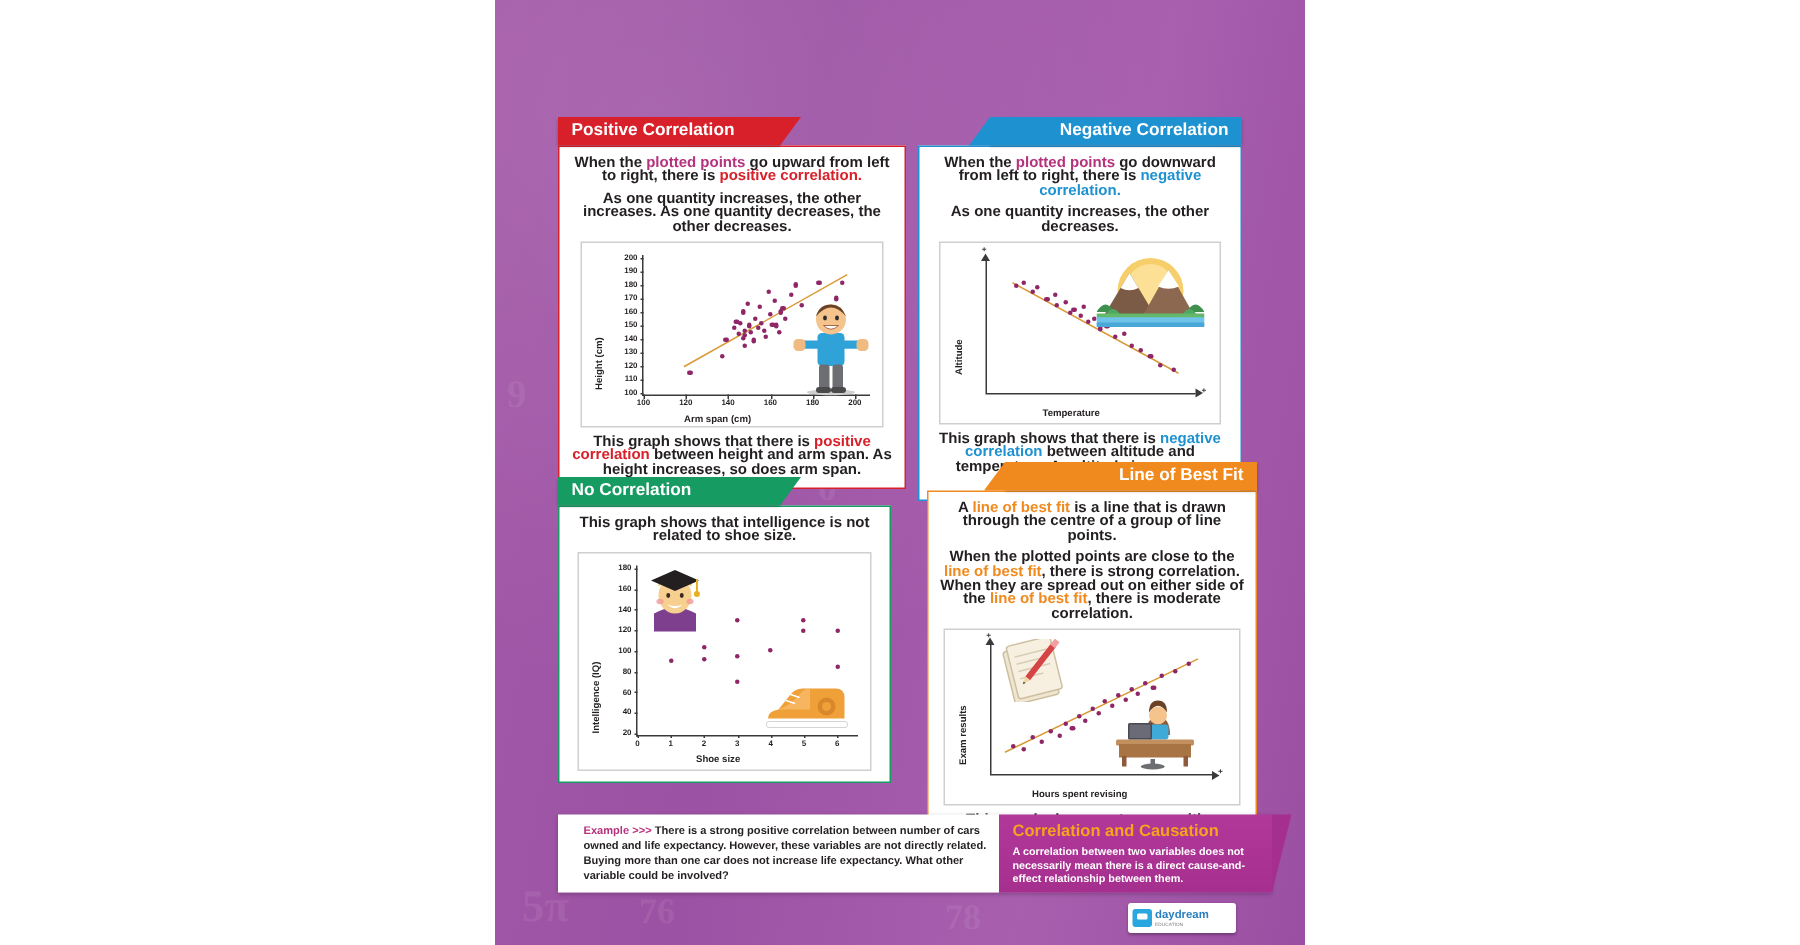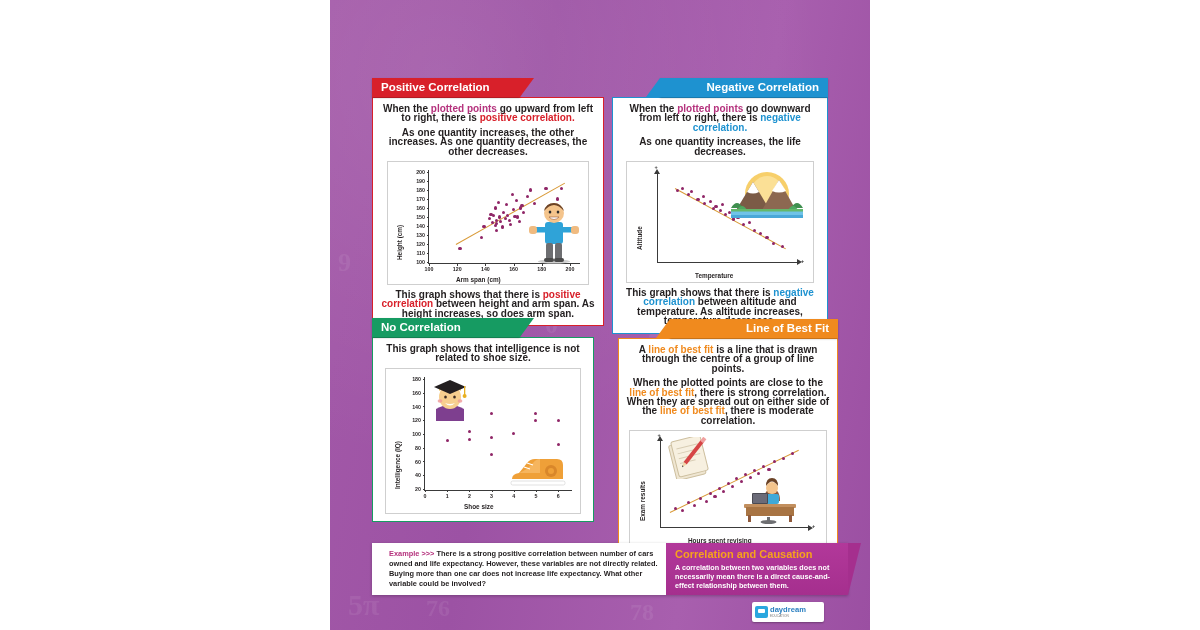--- a/index.html
+++ b/index.html
@@ -323,21 +323,21 @@
     </div>
 
     <div class="panel" style="left:282px; top:78px; width:216px;">
       <div class="phead right" style="background:#1e92d0; color:#1e92d0;">
         <span style="color:#fff;">Negative Correlation</span>
       </div>
       <div class="pbody" style="border-color:#1e92d0;">
         <div class="ptext">
           <span>When the </span><span class="k-pink">plotted points</span><span> go downward from left to right, there is </span><span class="k-blue">negative correlation.</span>
         </div>
-        <div class="ptext">As one quantity increases, the life decreases.</div>
+        <div class="ptext">As one quantity increases, the other decreases.</div>
 
         <div class="chartbox" style="width:188px; height:122px;">
           <div class="axlab vert" style="left:9px; top:88px;">Altitude</div>
           <div class="axlab" style="left:68px; top:110px;">Temperature</div>
           <div class="axline arrow-up" style="left:30px; top:12px; width:1px; height:88px;"></div>
           <div class="axline arrow-rt" style="left:30px; top:100px; width:140px; height:1px;"></div>
           <div class="plusmark" style="left:27.5px; top:2px;">+</div>
           <div class="plusmark" style="left:174px; top:96px;">+</div>
           <div id="nc-points">
               <div class="bfline" style="left: 47.56px; top: 26.04px; width: 125.747px; transform: rotate(28.6032deg); background: rgb(217, 154, 55);"></div>
@@ -471,21 +471,21 @@
             <path d="M9 16 q8 -3 14 -10 q3 -4 7 -4 l0 14 z" fill="#f6b55e"></path>
             <circle cx="41" cy="14" r="6" fill="#d9872a"></circle>
             <circle cx="41" cy="14" r="3" fill="#efa038"></circle>
             <rect x="1" y="24" width="54" height="4" rx="1.6" fill="#ffffff" stroke="#cfcfcf" stroke-width=".6"></rect>
             <path d="M14 10 l6 2 M17 6 l6 2" stroke="#ffffff" stroke-width="1.1" fill="none"></path>
           </svg>
         </div>
       </div>
     </div>
 
-    <div class="panel" style="left:272px; top:319px; width:236px;padding-left:16px;">
+    <div class="panel" style="left:272px; top:308px; width:236px;padding-left:16px;">
       <div class="phead right" style="background:#f08a1e; color:#f08a1e;">
         <span style="color:#fff;">Line of Best Fit</span>
       </div>
       <div class="pbody" style="border-color:#f08a1e;">
         <div class="ptext">
           <span>A </span><span class="k-orange">line of best fit</span><span> is a line that is drawn through the centre of a group of line points.</span>
         </div>
         <div class="ptext">
           <span>When the plotted points are close to the </span><span class="k-orange">line of best fit</span><span>, there is </span><span>strong correlation.</span><span> When they are spread out on either side of the </span><span class="k-orange">line of best fit</span><span>, there is </span><span>moderate correlation.</span>
         </div>

